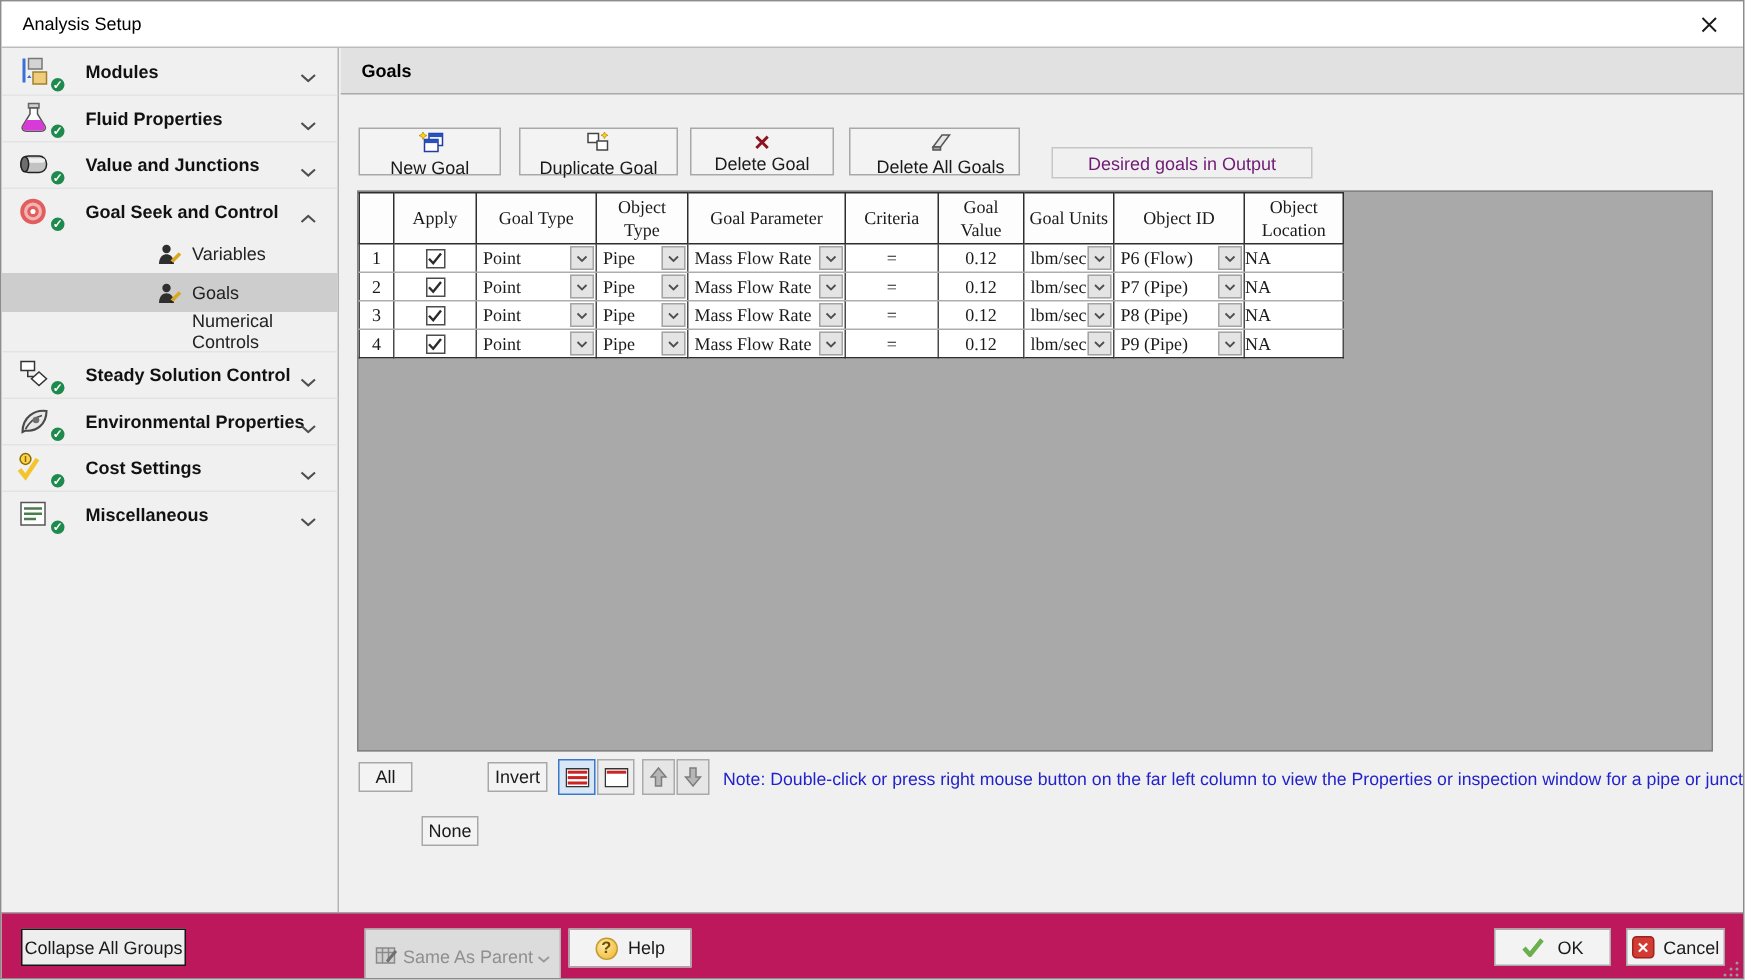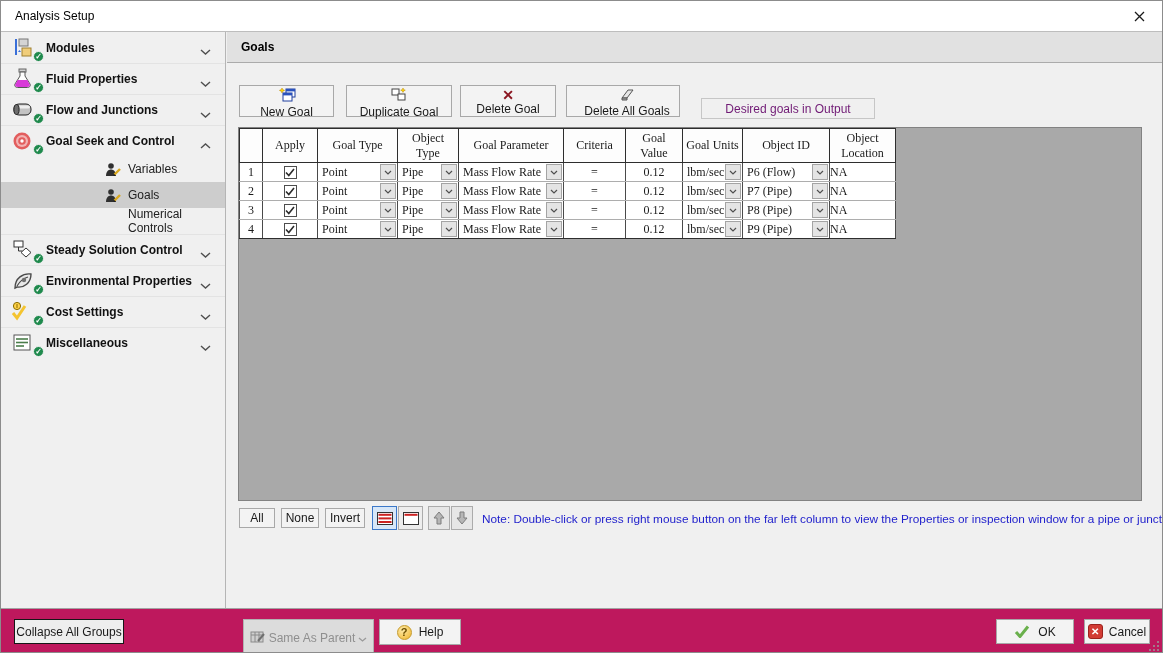--- a/index.html
+++ b/index.html
@@ -13,21 +13,21 @@
   .titlebar .title { margin-left:14px; font-size:12px; color:#000; }
   .closebtn { position:absolute; right:8px; top:4px; width:30px; height:23px; display:flex;
               align-items:center; justify-content:center; cursor:default; }
 
   
   .sidebar { position:absolute; left:0; top:31px; width:225px; height:576px; background:#f0f0f0;
              border-right:1px solid #b5b5b5; }
   .group { height:31px; display:flex; align-items:center; border-top:1px solid #e3e3e3; position:relative; }
   .group:first-child { border-top:none; }
   .group .ic { width:30px; margin-left:10px; position:relative; display:flex; align-items:center; }
-  .group .glabel { margin-left:5px; font-weight:bold; color:#111; }
+  .group .glabel { margin-left:16px; font-weight:bold; color:#111; }
   .group .chev { position:absolute; right:14px; top:12px; }
   .badge { position:absolute; right:-3px; bottom:-3px; width:11px; height:11px; border-radius:50%;
            background:#1f8a4d; border:1px solid #f0f0f0; color:#fff; font-size:8px; line-height:9px;
            text-align:center; font-weight:bold; }
   .badge::after { content:"✓"; }
   .subitem { height:26px; display:flex; align-items:center; padding-left:104px; position:relative; }
   .subitem.selected { background:#cdcdcd; }
   .subitem .sic { width:17px; margin-right:6px; display:flex; }
   .subitem.noicon { padding-left:127px; }
   .subitem .slabel { color:#222; }
@@ -85,21 +85,21 @@
   .dd { width:16px; height:16px; background:#e4e4e4; border:1px solid #a4a4a4; margin-right:1px;
         display:flex; align-items:center; justify-content:center; flex:none; }
   .cbwrap { display:flex; align-items:center; justify-content:center; height:18px; }
   .cb { width:13px; height:13px; background:#fff; border:1px solid #4d4d4d; display:flex;
         align-items:center; justify-content:center; }
   .plain { padding-left:4px; }
 
   
   .selbar-btn { position:absolute; top:476px; height:20px; }
   #btnAll { left:12px; width:36px; }
-  #btnNone { left:54px; width:38px; }
+  #btnNone { left:54px; width:38px;margin-top:36px; }
   #btnInvert { left:98px; width:40px; }
   .tgl { position:absolute; top:474px; width:25px; height:24px; background:#ededed;
          border:1px solid #ababab; display:flex; align-items:center; justify-content:center; }
   .tgl.sel { border:1px solid #3c78c8; background:#d7e7f8; }
   #tgl1 { left:145px; } #tgl2 { left:171px; }
   .arrbtn { position:absolute; top:474px; width:22px; height:24px; background:#e6e6e6;
             border:1px solid #ababab; display:flex; align-items:center; justify-content:center; }
   #arrUp { left:201px; } #arrDown { left:224px; }
   .note { position:absolute; left:255px; top:480px; white-space:nowrap; color:#2222cc; font-size:11.8px; }
 
@@ -158,21 +158,21 @@
 
     <div class="group">
       <span class="ic">
         <svg width="26" height="22" viewBox="0 0 26 22">
           <rect x="3" y="5" width="17" height="11" rx="5" fill="#c3c3c3" stroke="#222"></rect>
           <rect x="4" y="6.5" width="15" height="3" rx="2" fill="#efefef"></rect>
           <ellipse cx="5.5" cy="10.5" rx="2.6" ry="5" fill="#6d6d6d" stroke="#222"></ellipse>
         </svg>
         <span class="badge"></span>
       </span>
-      <span class="glabel">Flow and Junctions</span>
+      <span class="glabel">Value and Junctions</span>
       <span class="chev">
         <svg width="11" height="6" viewBox="0 0 11 6">
             <polyline points="1,1 5.5,5 10,1" fill="none" stroke="#4f4f4f" stroke-width="1.4"></polyline>
           </svg>
       </span>
     </div>
 
     <div class="group">
       <span class="ic">
         <svg width="26" height="22" viewBox="0 0 26 22">

